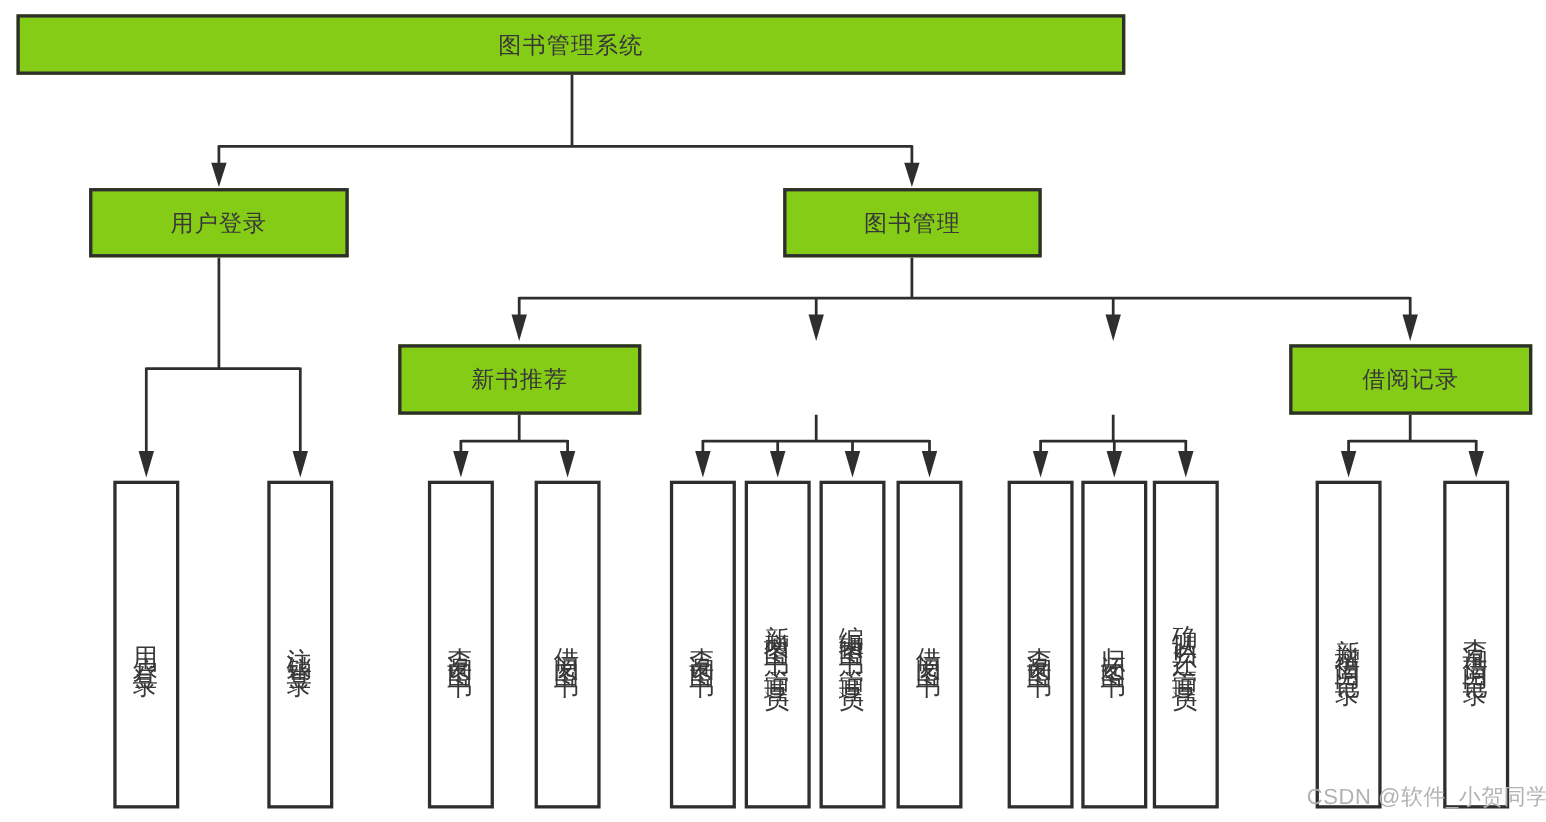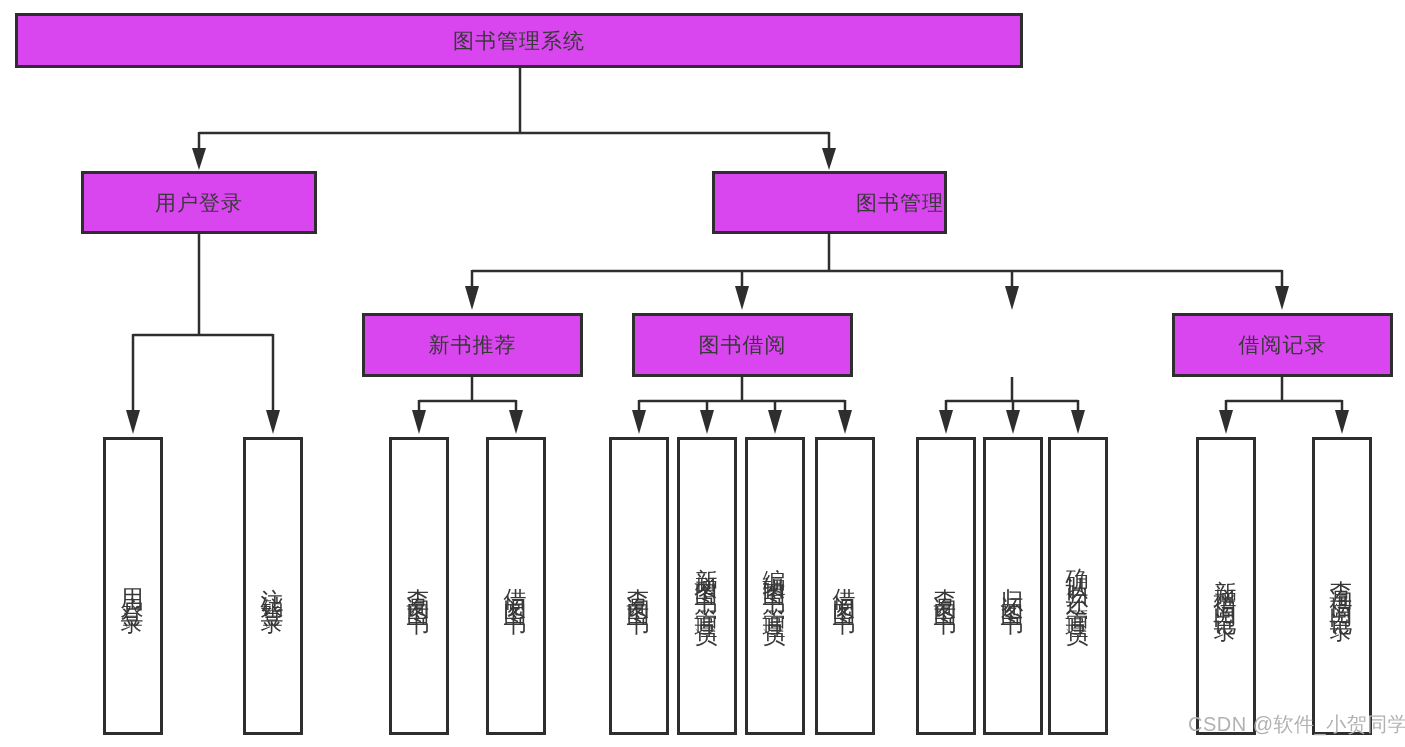--- a/index.html
+++ b/index.html
@@ -15,31 +15,31 @@
     position:relative;overflow:hidden;
     font-family:"Liberation Sans","DejaVu Sans",sans-serif;
     color:var(--text);
   }
   .stage{position:absolute;inset:0;}
   svg.connectors{position:absolute;left:0;top:0;color:var(--line);}
   svg.connectors path{stroke:currentColor;stroke-width:2.5;fill:none;}
   svg.connectors polygon{fill:currentColor;stroke:none;}
   .node{
     position:absolute;
-    background:#d946ef;
+    background:#84cc16;
     border:3px solid var(--line);
     display:flex;align-items:center;justify-content:center;
     font-size:21px;letter-spacing:1px;
     box-sizing:border-box;
     z-index:2;
   }
   .node.root{left:15px;top:13px;width:1008px;height:55px;}
   .node.lvl2{top:171px;height:63px;}
   .node.lvl2.login{left:81px;width:236px;}
-  .node.lvl2.mgmt{left:712px;width:235px;justify-content:flex-end;}
+  .node.lvl2.mgmt{left:712px;width:235px;}
   .node.lvl3{top:313px;height:64px;width:221px;}
   .leaf{
     position:absolute;
     top:437px;width:60px;height:298px;
     background:#fff;
     border:3px solid var(--line);
     display:flex;align-items:center;justify-content:center;
     box-sizing:border-box;
     z-index:2;
   }
@@ -116,23 +116,20 @@
   <div class="node lvl2 login">
     <span>用户登录</span>
   </div>
   <div class="node lvl2 mgmt">
     <span>图书管理</span>
   </div>
 
   <div class="node lvl3" style="left:362px">
     <span>新书推荐</span>
   </div>
-  <div class="node lvl3" style="left:632px">
-    <span>图书借阅</span>
-  </div>
   <div class="node lvl3" style="left:1172px">
     <span>借阅记录</span>
   </div>
 
   <div class="leaf" style="left:103px">
     <span>用户登录</span>
   </div>
   <div class="leaf" style="left:243px">
     <span>注销登录</span>
   </div>

